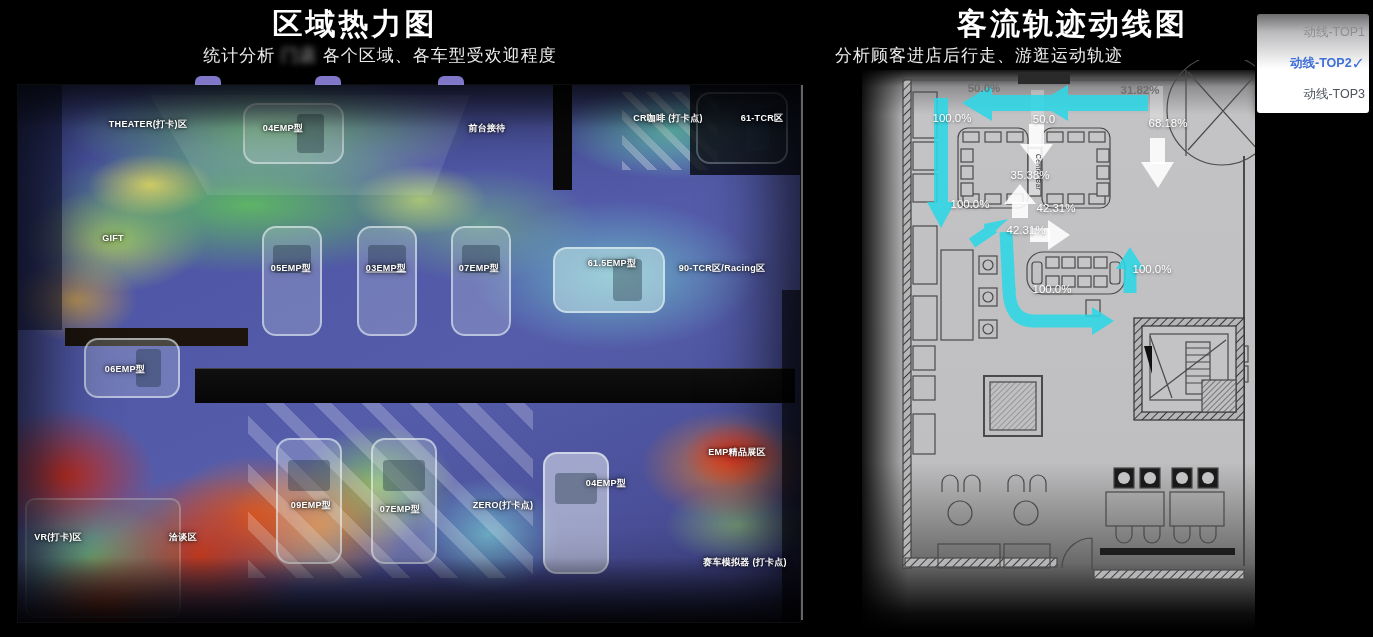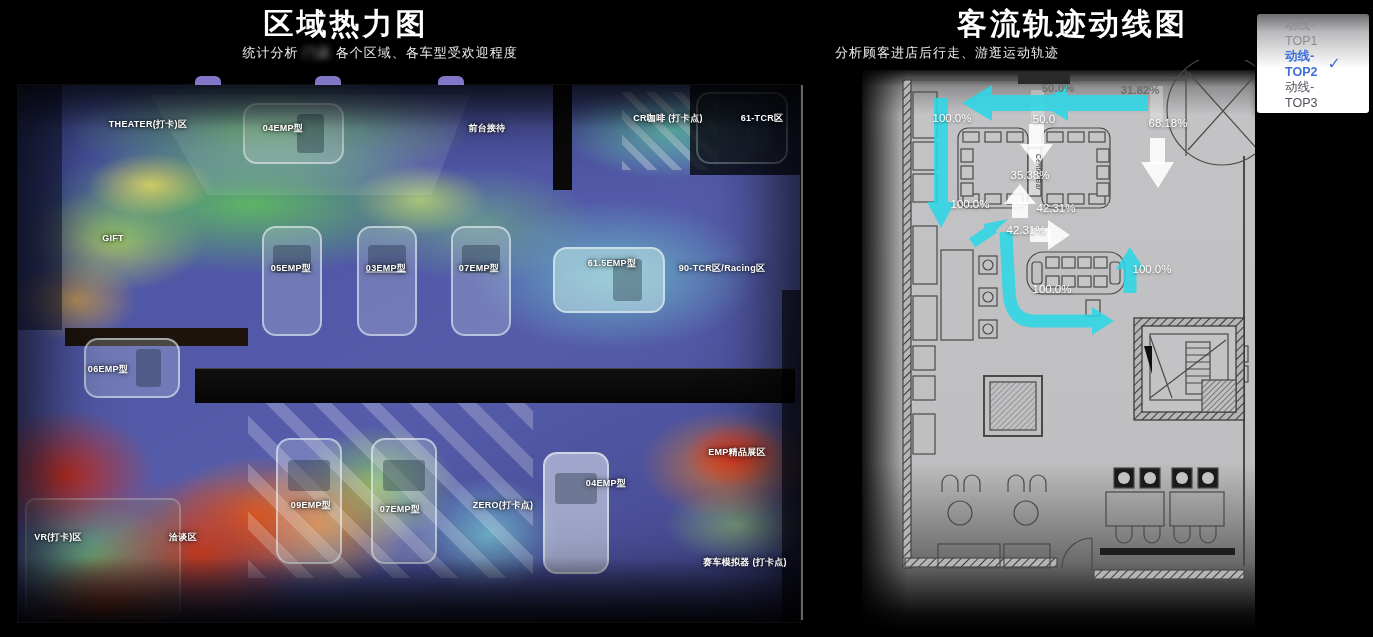--- a/index.html
+++ b/index.html
@@ -6,24 +6,24 @@
   body{
     width:1373px;height:637px;background:#000;overflow:hidden;position:relative;
     font-family:"Liberation Sans","DejaVu Sans",sans-serif;
   }
   
   .panel-title{
     position:absolute;color:#fff;font-family:"DejaVu Serif","Liberation Serif",serif;
     font-size:30px;font-weight:700;letter-spacing:3px;text-align:center;white-space:nowrap;
     text-shadow:0 1px 3px rgba(0,0,0,.8);z-index:30;
   }
-  #left-title{left:186px;top:4px;width:320px;font-family:Liberation Serif, serif;}
+  #left-title{left:195px;top:4px;width:320px;font-family:Liberation Serif, serif;}
   #right-title{left:930px;top:4px;width:285px;}
   .panel-subtitle{
-    position:absolute;color:#ececec;font-size:13px;letter-spacing:1px;white-space:nowrap;
+    position:absolute;color:#ececec;font-size:17px;letter-spacing:1px;white-space:nowrap;
     text-shadow:0 1px 2px rgba(0,0,0,.8);z-index:30;
   }
   #left-subtitle{left:185px;top:44px;width:390px;text-align:center;}
   #right-subtitle{left:835px;top:44px;}
   .blurred{filter:blur(3px);opacity:.85;}
 
   
   #heatmap{
     position:absolute;left:18px;top:85px;width:782px;height:537px;z-index:1;
     background:
@@ -96,21 +96,21 @@
   .flow-label.muted{color:#6f6f6f;text-shadow:none;font-weight:600;}
   #center-bar-label{position:absolute;left:1029px;top:149px;width:13px;height:47px;z-index:11;
     writing-mode:vertical-rl;font-size:6.5px;color:#333;text-align:center;letter-spacing:.5px;
     overflow:hidden;}
 
   
   #route-dropdown{position:absolute;left:1257px;top:14px;width:112px;z-index:40;
     background:linear-gradient(180deg,#6d6d70 0%,#b9b9bc 18%,#ffffff 55%);
     border-radius:3px;box-shadow:0 2px 10px rgba(0,0,0,.55);padding:3px 0;}
   .dd-item{height:31px;display:flex;align-items:center;justify-content:flex-end;
-    padding:0 28px;font-size:12.5px;cursor:pointer;}
+    padding:0 4px;font-size:12.5px;cursor:pointer;}
   .dd-item .dd-label{color:#8d8d90;}
   .dd-item.selected .dd-label{color:#3f6fd8;font-weight:700;}
   .dd-item:last-child .dd-label{color:#4d525c;}
   .dd-check{color:#3f6fd8;font-size:16px;font-weight:700;line-height:1;}
 </style>
 </head>
 <body>
 
 <div class="stage">
 
@@ -178,21 +178,21 @@
       <div class="heat-label" style="left: 487px; top: 128px;">前台接待</div>
       <div class="heat-label" style="left: 283px; top: 128px;">04EMP型</div>
       <div class="heat-label" style="left: 668px; top: 118px;">CR咖啡 (打卡点)</div>
       <div class="heat-label" style="left: 762px; top: 118px;">61-TCR区</div>
       <div class="heat-label" style="left: 113px; top: 238px;">GIFT</div>
       <div class="heat-label" style="left: 291px; top: 268px;">05EMP型</div>
       <div class="heat-label" style="left: 386px; top: 268px; text-decoration: underline;">03EMP型</div>
       <div class="heat-label" style="left: 479px; top: 268px;">07EMP型</div>
       <div class="heat-label" style="left: 612px; top: 263px; text-align: center;">61.5EMP型</div>
       <div class="heat-label" style="left: 722px; top: 268px;">90-TCR区/Racing区</div>
-      <div class="heat-label" style="left: 108px; top: 369px; text-align: center;">06EMP型</div>
+      <div class="heat-label" style="left: 125px; top: 369px; text-align: center;">06EMP型</div>
       <div class="heat-label" style="left: 737px; top: 452px;">EMP精品展区</div>
       <div class="heat-label" style="left: 58px; top: 537px;">VR(打卡)区</div>
       <div class="heat-label" style="left: 183px; top: 537px;">洽谈区</div>
       <div class="heat-label" style="left: 311px; top: 505px;">09EMP型</div>
       <div class="heat-label" style="left: 400px; top: 509px;">07EMP型</div>
       <div class="heat-label" style="left: 503px; top: 505px;">ZERO(打卡点)</div>
       <div class="heat-label" style="left: 606px; top: 483px;">04EMP型</div>
       <div class="heat-label" style="left: 745px; top: 562px;">赛车模拟器 (打卡点)</div>
     </div>
   <div id="panel-divider"></div>
@@ -361,21 +361,21 @@
         <path d="M1006,232 L1009,290" stroke-width="13" fill="none"></path>
         <path d="M1009,288 Q1009,321 1034,321 L1096,321" stroke-width="13" fill="none"></path>
         <polygon points="1092,307 1092,335 1114,321" stroke="none"></polygon>
         <path d="M1130,293 L1130,266" stroke-width="13" fill="none"></path>
         <polygon points="1116,269 1144,269 1130,247" stroke="none"></polygon>
       </g>
     </svg>
   </div>
 
   <div id="flow-labels">
-      <div class="flow-label muted" style="left: 1058px; top: 88px;">50.0%</div>
+      <div class="flow-label muted" style="left: 984px; top: 88px;">50.0%</div>
       <div class="flow-label muted" style="left: 1140px; top: 90px;">31.82%</div>
       <div class="flow-label" style="left: 952px; top: 118px;">100.0%</div>
       <div class="flow-label" style="left: 1044px; top: 119px;">50.0</div>
       <div class="flow-label" style="left: 1168px; top: 123px;">68.18%</div>
       <div class="flow-label" style="left: 1030px; top: 175px;">35.38%</div>
       <div class="flow-label" style="left: 970px; top: 204px;">100.0%</div>
       <div class="flow-label" style="left: 1056px; top: 208px;">42.31%</div>
       <div class="flow-label" style="left: 1026px; top: 230px;">42.31%</div>
       <div class="flow-label" style="left: 1152px; top: 269px;">100.0%</div>
       <div class="flow-label" style="left: 1052px; top: 289px;">100.0%</div>

